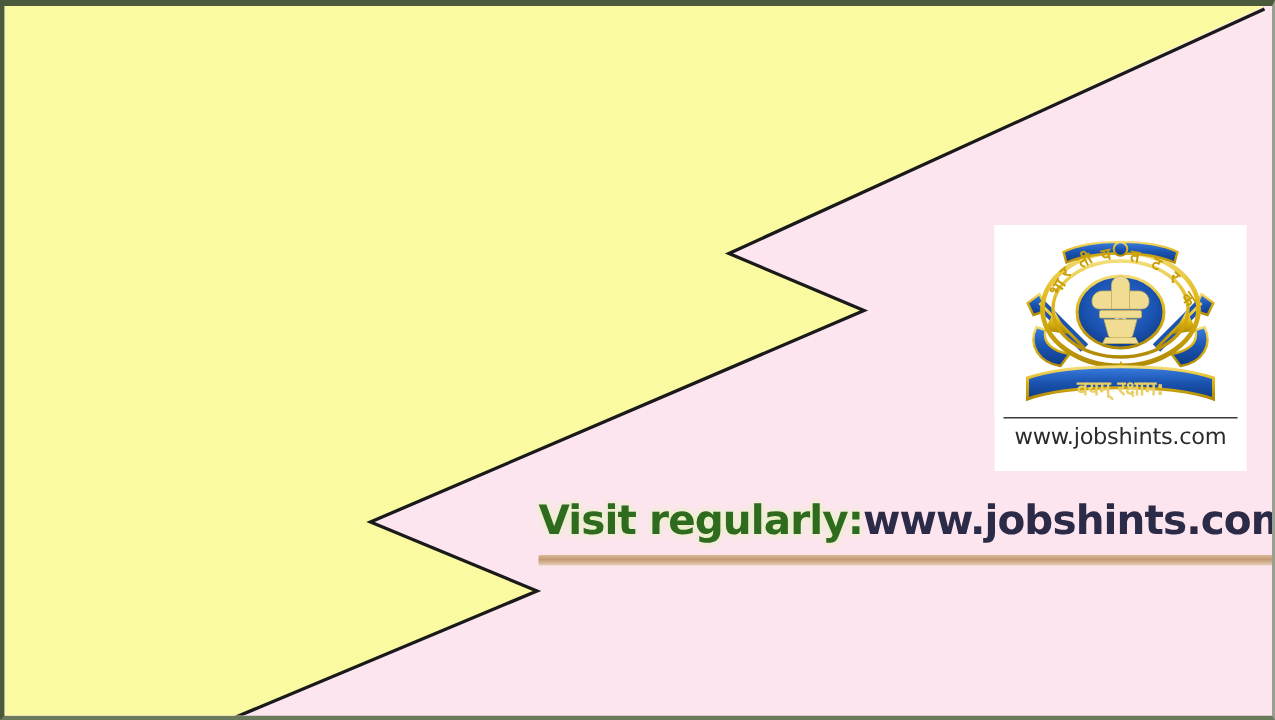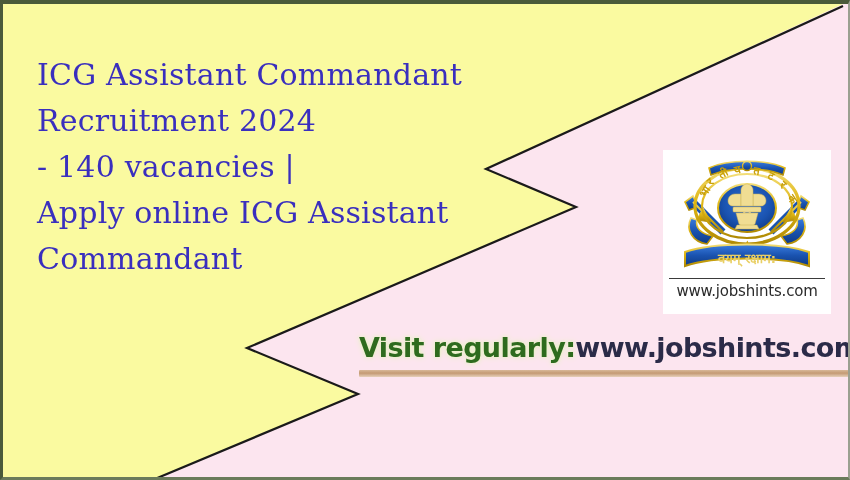--- a/index.html
+++ b/index.html
@@ -87,25 +87,20 @@
 <body>
 
 <div id="banner">
 
   <svg id="bg-svg" viewBox="0 0 850 480" preserveAspectRatio="none">
     <rect x="0" y="0" width="850" height="480" fill="#fce5ef"></rect>
     <polygon points="0,0 840,0 483,165 573,203 244,344 355,390 140,480 0,480" fill="#fafaa0"></polygon>
     <polyline points="840,2 483,165 573,203 244,344 355,390 140,480" fill="none" stroke="#1a1a1a" stroke-width="2.2" stroke-linejoin="miter"></polyline>
   </svg>
 
-  <div id="headline">ICG Assistant Commandant
-Recruitment 2024
-- 140 vacancies |
-Apply online ICG Assistant
-Commandant</div>
 
   <div id="logo-card">
 
     <svg id="logo-emblem" viewBox="0 0 168 128">
       <defs>
         <radialGradient id="discG" cx="50%" cy="42%" r="62%">
           <stop offset="0%" stop-color="#2f6fd8"></stop>
           <stop offset="65%" stop-color="#1a53b0"></stop>
           <stop offset="100%" stop-color="#103a86"></stop>
         </radialGradient>

